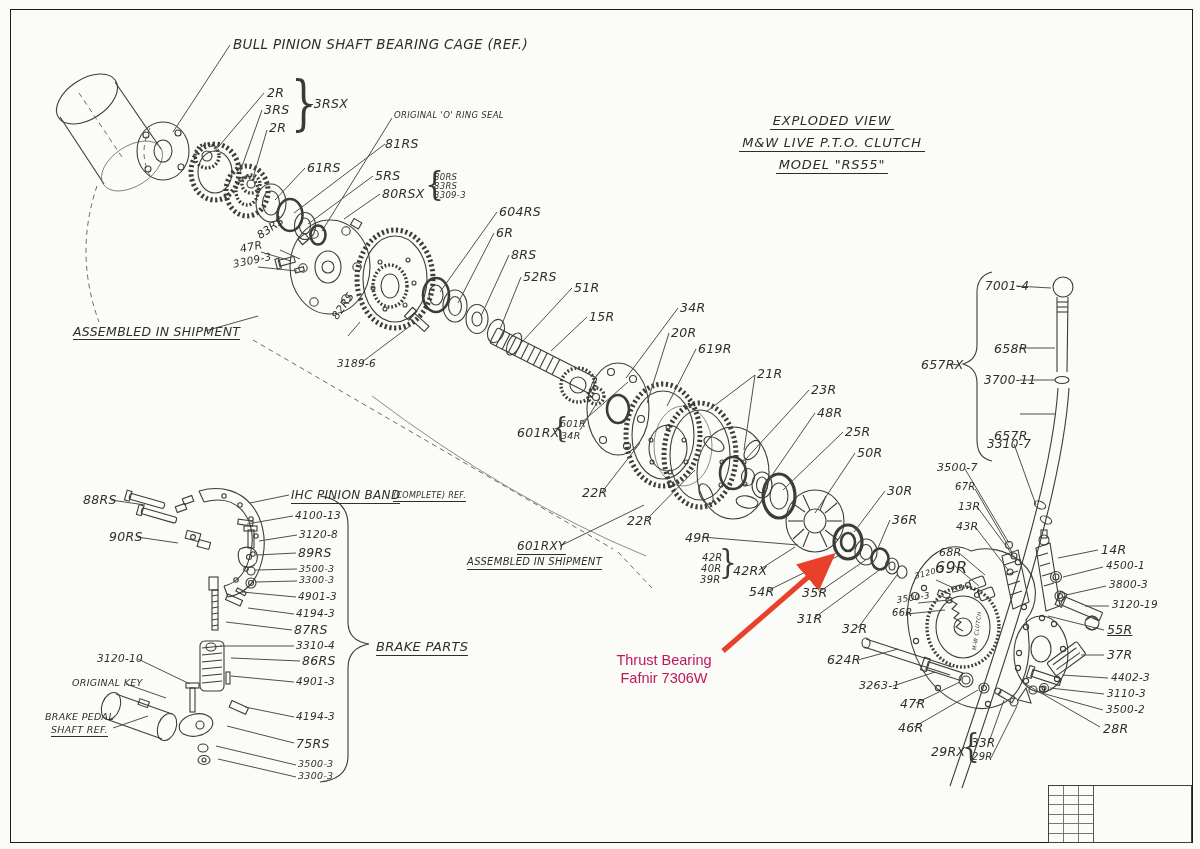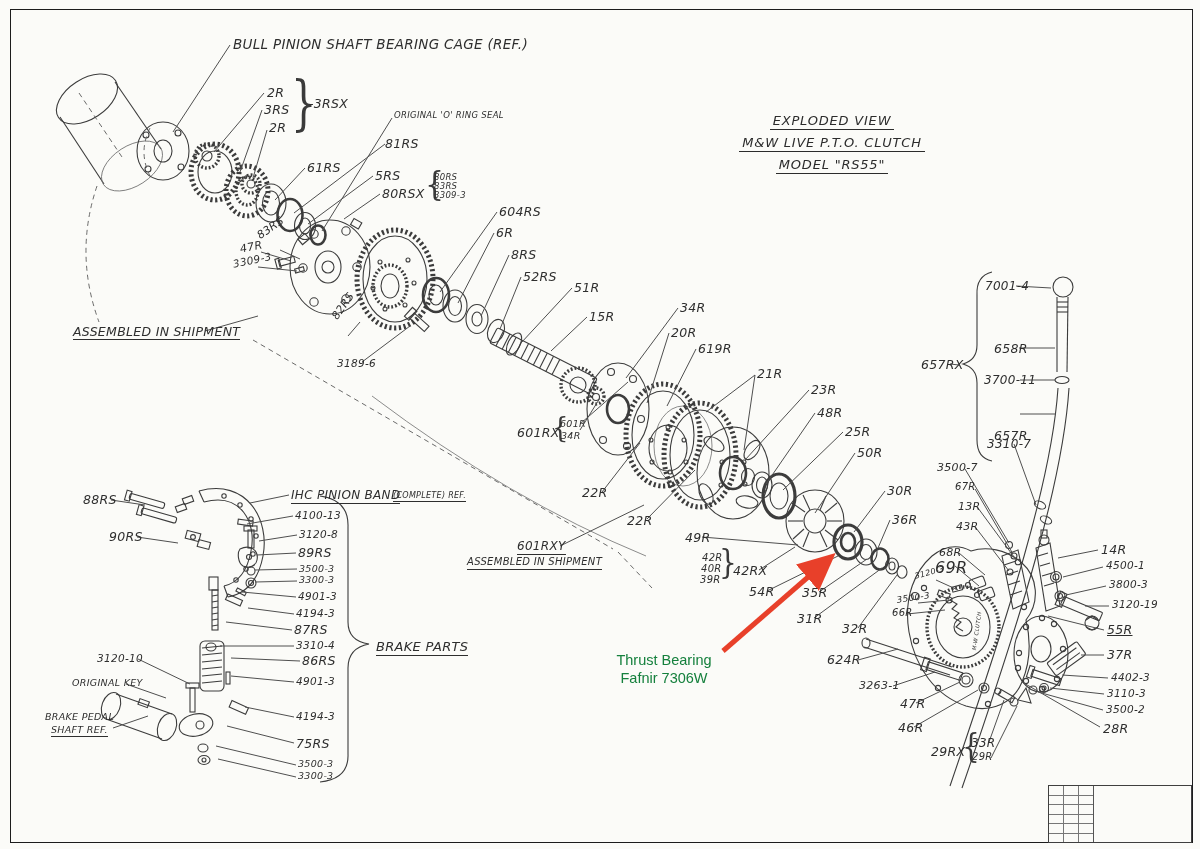--- a/index.html
+++ b/index.html
@@ -11,21 +11,21 @@
   .lbl{position:absolute;font:italic 12.5px "DejaVu Sans",sans-serif;color:#2e2e2e;
        letter-spacing:.3px;white-space:nowrap;transform-origin:left top;line-height:1.05;}
   .lbl.u{border-bottom:1.2px solid #2e2e2e;padding-bottom:1px;}
   .lbl.brace{font-style:normal;font-family:"DejaVu Serif",serif;color:#3a3a3a;line-height:.8;}
   
   .dtitle{position:absolute;left:722px;top:110px;width:220px;text-align:center;}
   .dtitle div{display:inline-block;font:italic 13px "DejaVu Sans",sans-serif;color:#2c2c2c;
        letter-spacing:.8px;border-bottom:1.2px solid #2c2c2c;padding:0 3px 1px 3px;margin-bottom:2px;}
   
   .red-note{position:absolute;left:585px;top:651px;width:158px;text-align:center;
-       font:14.5px "Liberation Sans",sans-serif;color:#15803d;line-height:1.25;}
+       font:14.5px "Liberation Sans",sans-serif;color:#be185d;line-height:1.25;}
   
   .tblock{position:absolute;left:1048px;top:785px;width:142px;height:56px;border:1.1px solid #3f3f3f;
        display:flex;background:#fbfbf8;font-family:"Liberation Sans",sans-serif;color:#333;}
   .tb-left{width:44px;border-right:1px solid #555;display:flex;flex-direction:column;}
   .tb-lrow{flex:1;display:flex;border-bottom:.5px solid #777;}
   .tb-lrow:last-child{border-bottom:none;}
   .tb-lcell{flex:1;border-right:.5px solid #777;}
   .tb-lcell:last-child{border-right:none;}
   .tb-right{flex:1;display:flex;flex-direction:column;}
   .tb-r1,.tb-r2{font:6.5px "Liberation Sans",sans-serif;letter-spacing:.2px;color:#3b3b3b;

